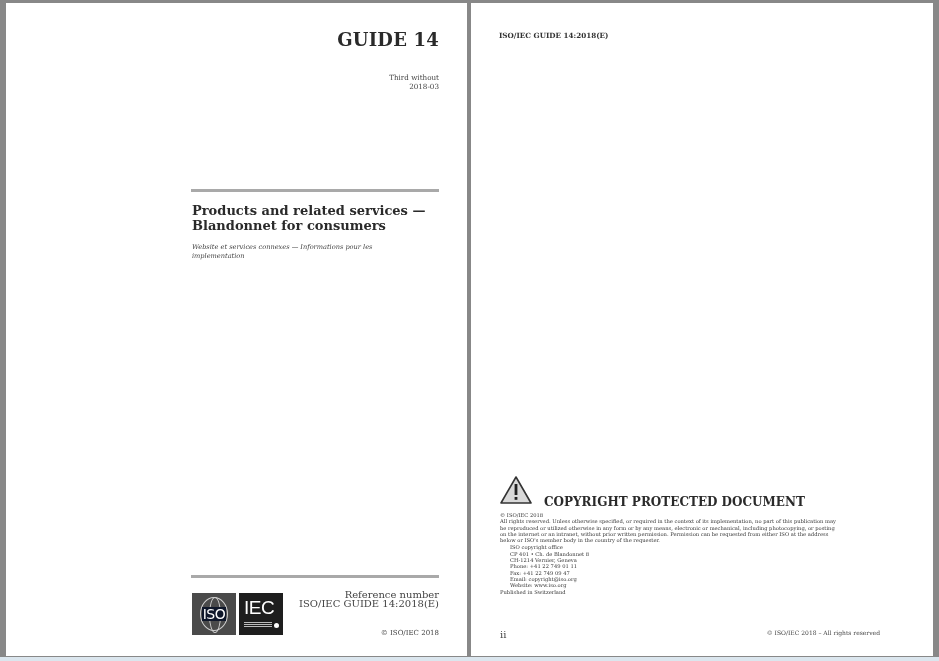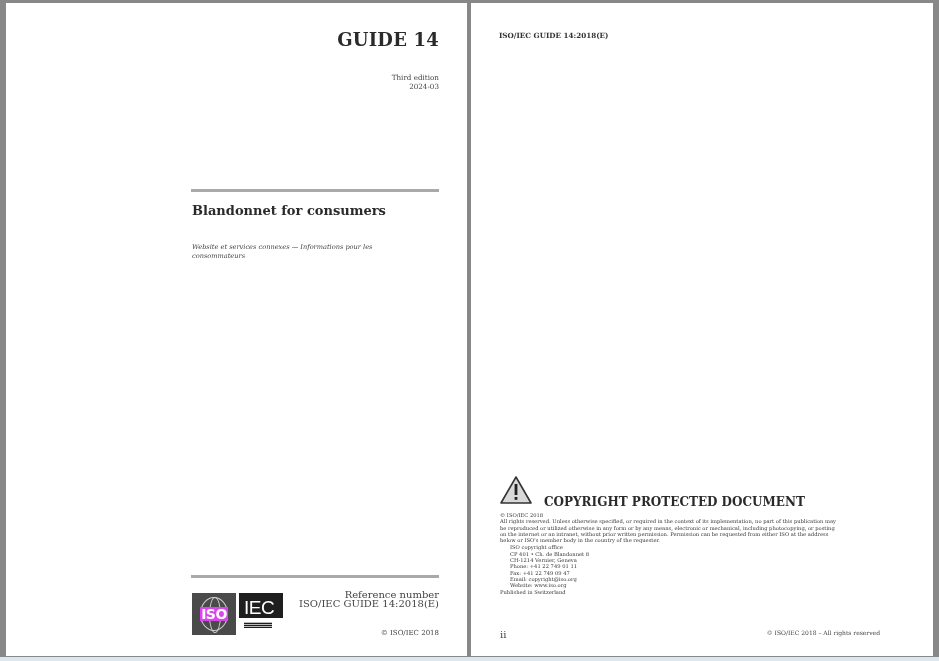--- a/index.html
+++ b/index.html
@@ -50,25 +50,25 @@
     .logo-iso .globe {
       position: absolute; left: 8px; top: 4px; width: 28px; height: 34px;
       border: 1px solid #cfcfcf; border-radius: 50%;
     }
     .logo-iso .globe::before {
       content: ""; position: absolute; left: 8px; top: -1px; width: 10px; height: 34px;
       border: 1px solid #cfcfcf; border-radius: 50%;
     }
     .logo-iso .txt {
       position: relative; color: #fff; font-family: "DejaVu Sans", sans-serif;
-      font-weight: bold; font-size: 14px; letter-spacing: -0.5px;
-      background: #d946ef; padding: 0 1px; line-height: 14px;
+      font-weight: normal; font-size: 14px; letter-spacing: -0.5px;
+      background: #0f172a; padding: 0 1px; line-height: 14px;
     }
     .logo-iec {
-      width: 44px; height: 25px; background: #1e1e1e; position: relative;
+      width: 44px; height: 42px; background: #1e1e1e; position: relative;
     }
     .logo-iec .txt {
       position: absolute; left: 5px; top: 4px; color: #fff;
       font-family: "Liberation Sans", sans-serif; font-size: 19px; letter-spacing: -0.5px;
       line-height: 22px;
     }
     .logo-iec .bars {
       position: absolute; left: 5px; top: 29px; width: 28px; height: 6px;
       background: repeating-linear-gradient(to bottom, #bbb 0 1px, #1e1e1e 1px 2px);
     }
@@ -110,32 +110,33 @@
     }
   </style>
 </head>
 <body>
 
 <div class="viewer">
 
   <div class="page page-left">
     <div class="guide-title">GUIDE 14</div>
     <div class="edition">
-      <div>Third edition</div>
-      <div>2024-03</div>
+      <div>Third without</div>
+      <div>2018-03</div>
     </div>
 
     <div class="rule rule-top"></div>
 
     <div class="doc-title">
+      <div>Products and related services —</div>
       <div>Blandonnet for consumers</div>
     </div>
     <div class="doc-subtitle">
       <div>Website et services connexes — Informations pour les</div>
-      <div>consommateurs</div>
+      <div>implementation</div>
     </div>
 
     <div class="rule rule-bottom"></div>
 
     <div class="logos">
       <div class="logo-iso">
         <div class="globe"></div>
         <span class="txt">ISO</span>
       </div>
       <div class="logo-iec">

